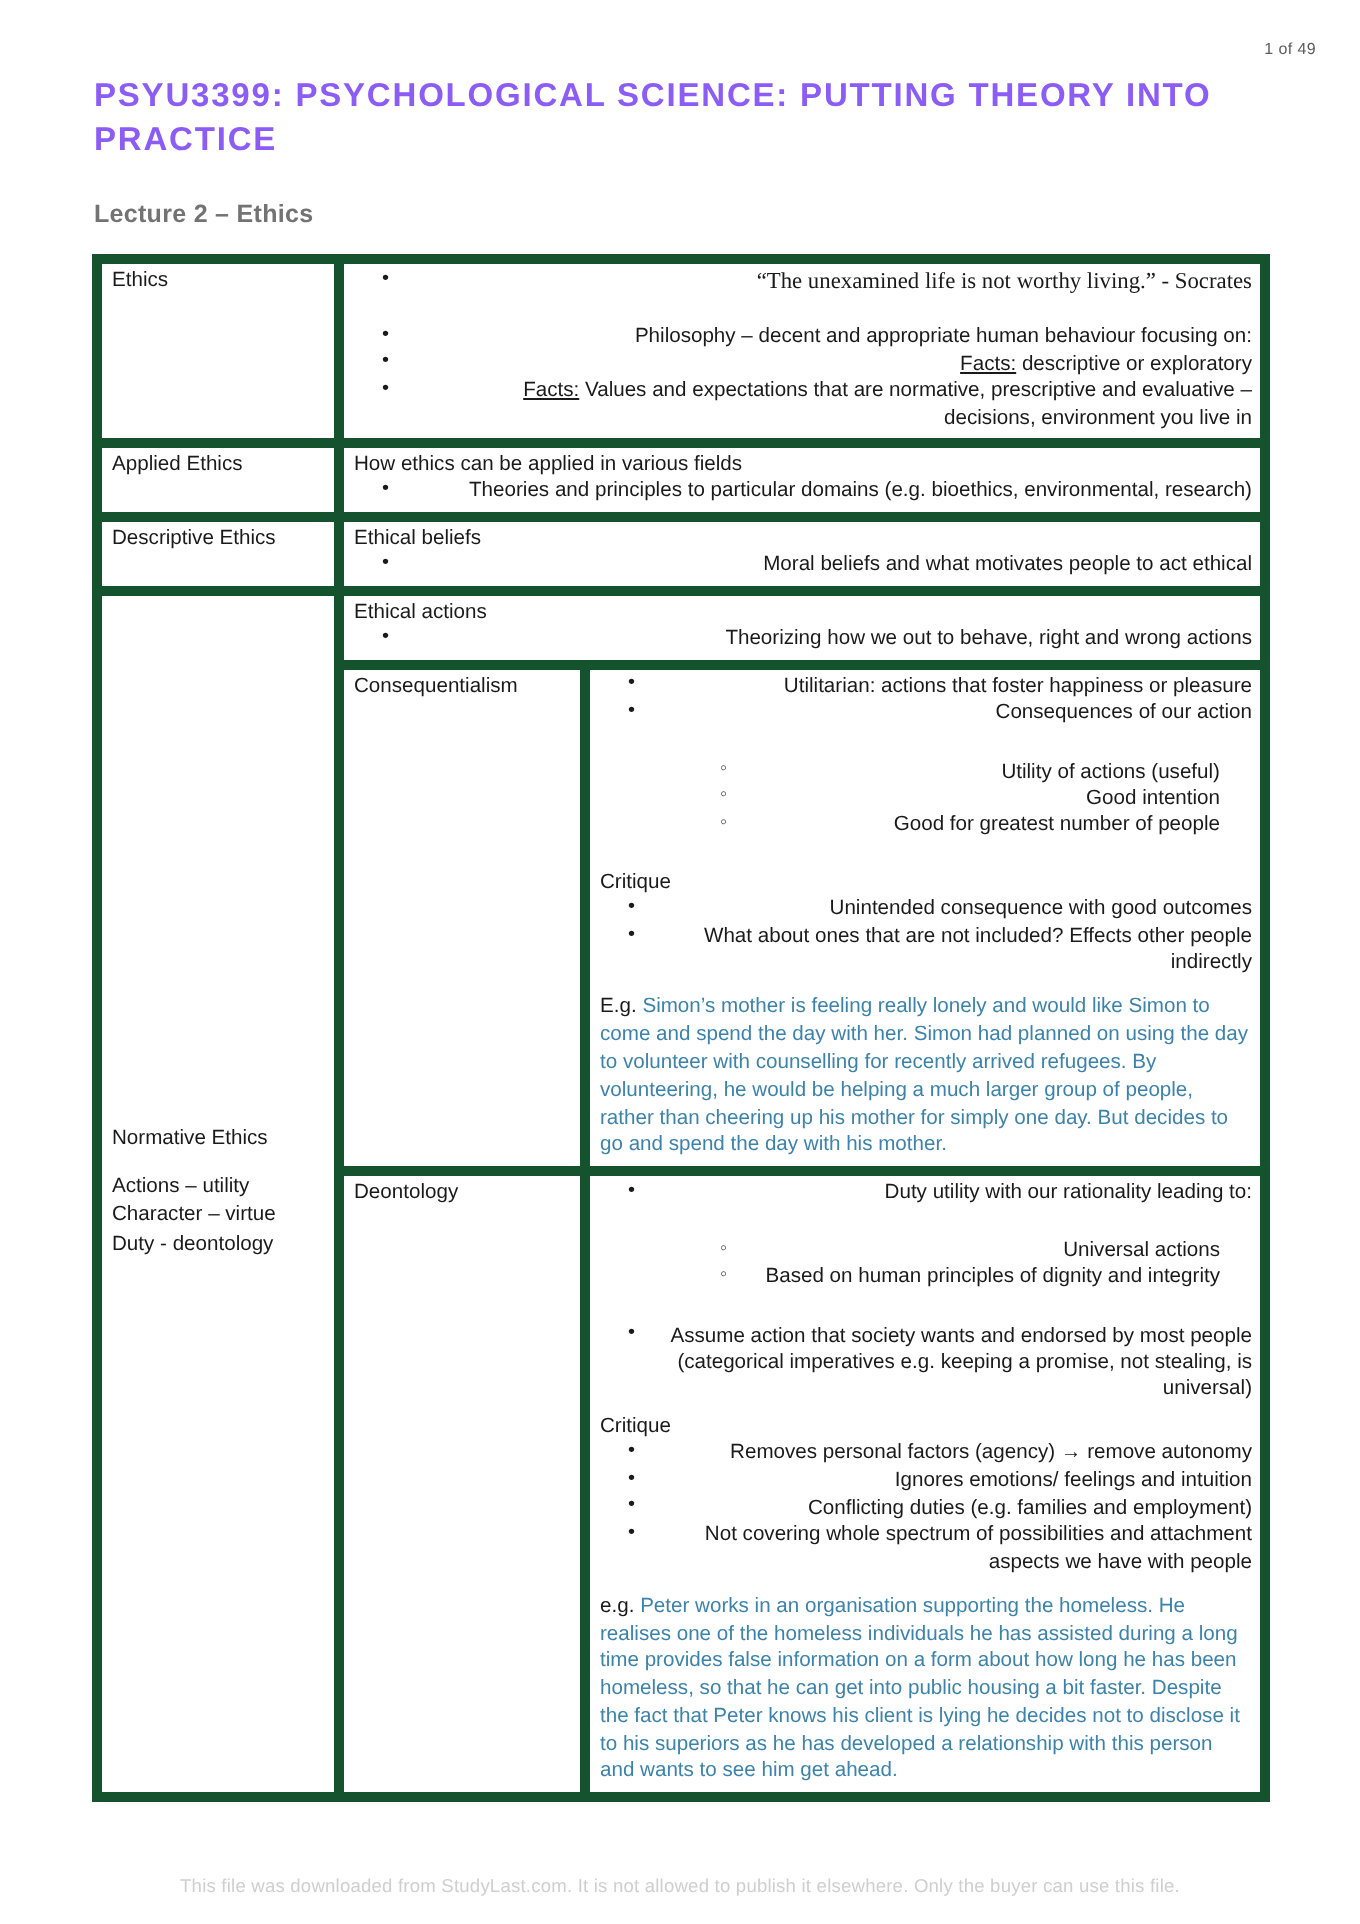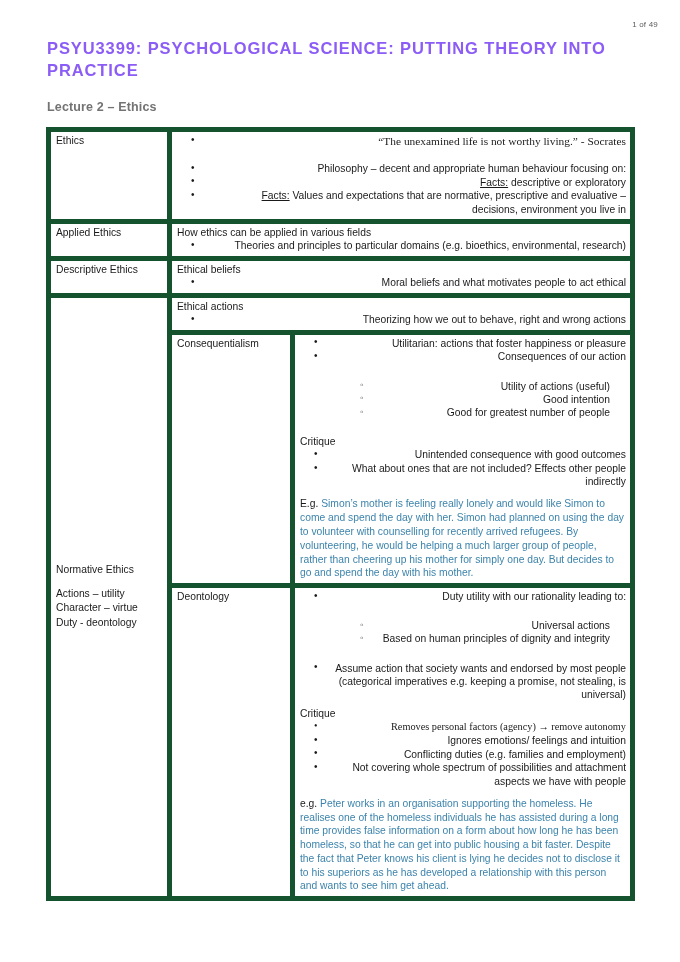--- a/index.html
+++ b/index.html
@@ -124,21 +124,21 @@
     line-height: 1.34;
   }
   .eg .tealtext { color: #3c83ab; }
   .eg .egmark { color: #1a1a1a; }
   .cell-center {
     text-align: left;
     vertical-align: middle !important;
   }
   .nm-title { margin: 0 0 11px 0; }
   .nm-sub { line-height: 1.42; }
-  .arrow { font-family: Liberation Serif, serif; }
+  .arrow { font-family: Liberation Sans, sans-serif; }
 
   .footer-note {
     position: absolute;
     left: 0;
     top: 938px;
     width: 680px;
     text-align: center;
     font-size: 9.3px;
     color: #cfcfcf;
     letter-spacing: 0.1px;
@@ -269,14 +269,15 @@
           <li>Ignores emotions/ feelings and intuition</li>
           <li>Conflicting duties (e.g. families and employment)</li>
           <li>Not covering whole spectrum of possibilities and attachment aspects we have with people</li>
         </ul>
         <div class="eg"><span class="egmark">e.g.</span> <span class="tealtext">Peter works in an organisation supporting the homeless. He realises one of the homeless individuals he has assisted during a long time provides false information on a form about how long he has been homeless, so that he can get into public housing a bit faster. Despite the fact that Peter knows his client is lying he decides not to disclose it to his superiors as he has developed a relationship with this person and wants to see him get ahead.</span></div>
       </td>
     </tr>
   </tbody>
     </table>
 
+  <div class="footer-note">This file was downloaded from StudyLast.com. It is not allowed to publish it elsewhere. Only the buyer can use this file.</div>
 
 </div>
 
 </body></html>

